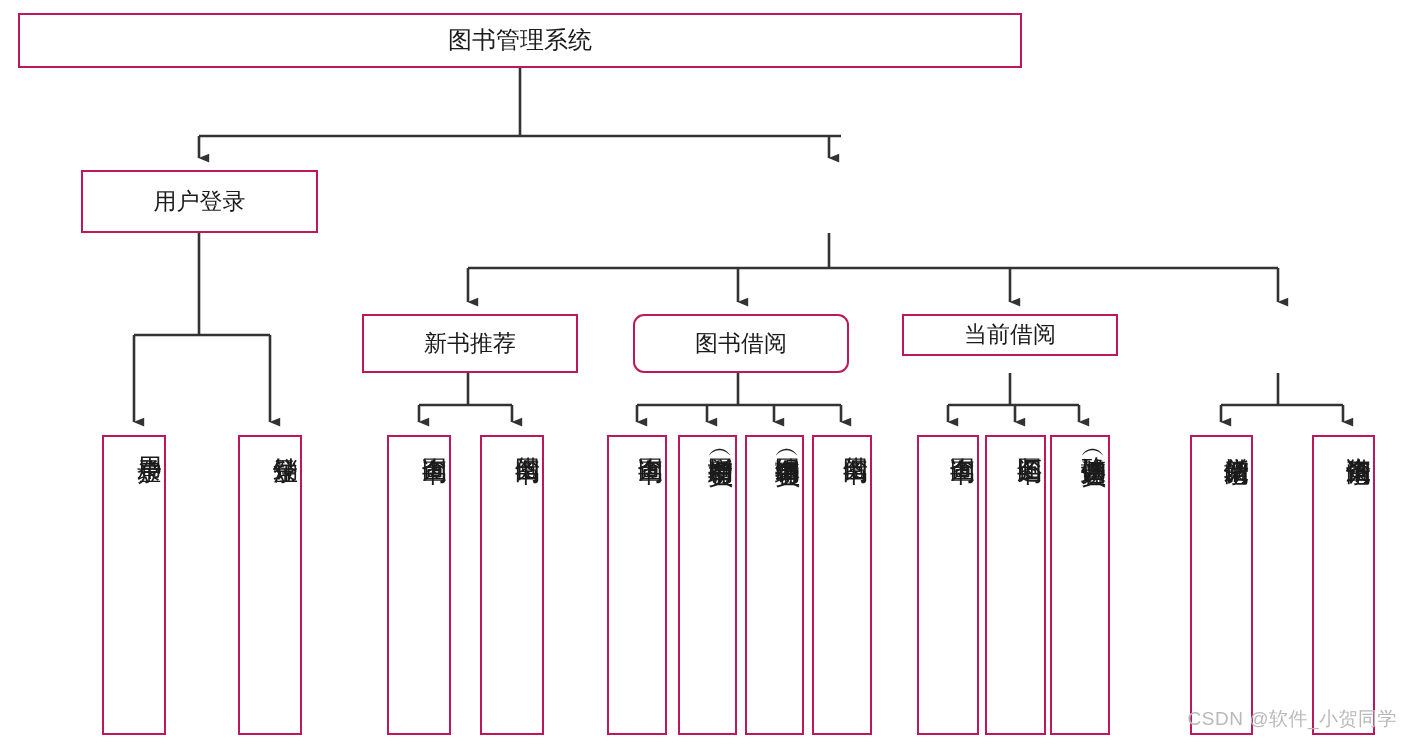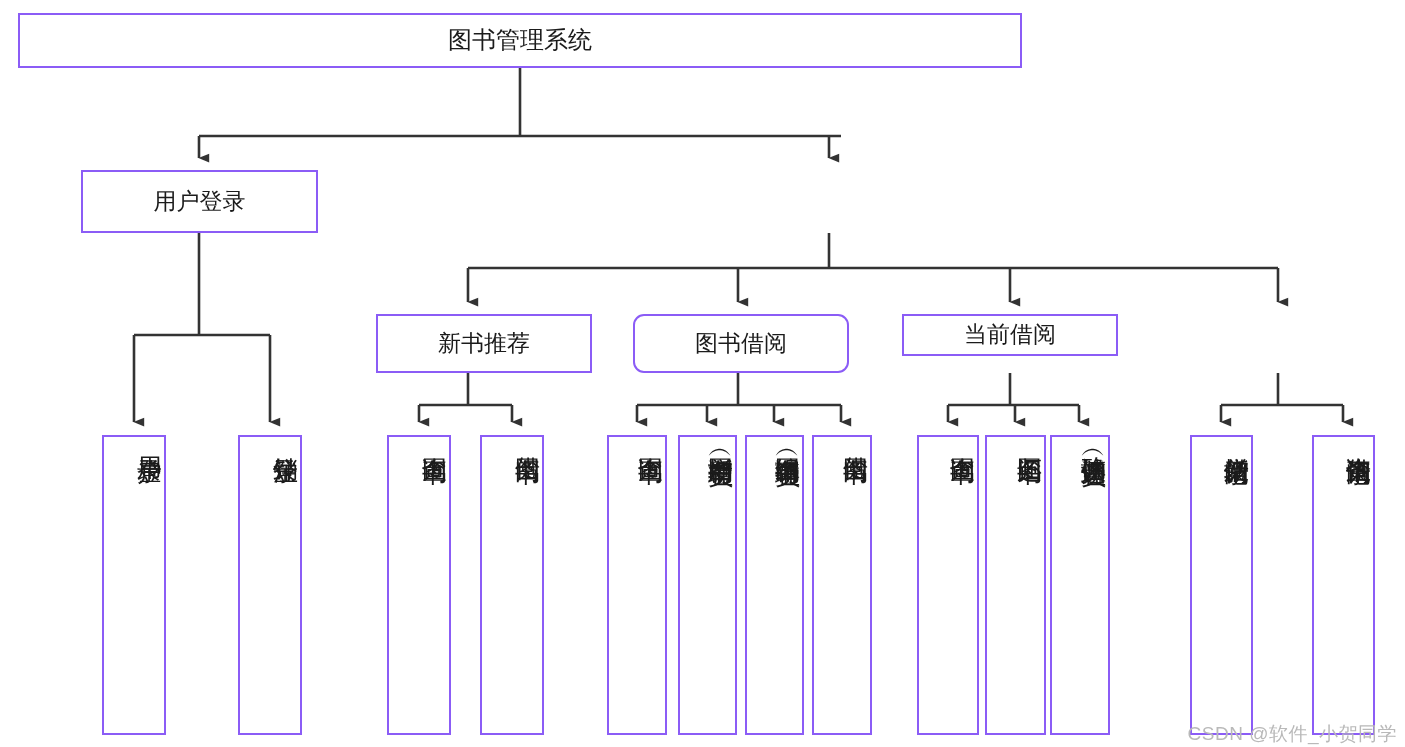--- a/index.html
+++ b/index.html
@@ -23,21 +23,21 @@
     position: absolute;
     left: 0;
     top: 0;
     width: 1405px;
     height: 747px;
   }
   .node-box {
     position: absolute;
     box-sizing: border-box;
     background: #ffffff;
-    border: 2px solid #8b5cf6;
+    border: 2px solid #be185d;
     display: flex;
     align-items: center;
     justify-content: center;
     color: #1b1b1b;
   }
   .node-label {
     font-family: "Liberation Sans", sans-serif;
     line-height: 1.18;
     text-align: center;
     white-space: pre;
@@ -59,21 +59,21 @@
     font-size: 25px;
     line-height: 1.12;
     letter-spacing: 1px;
     width: 100%;
     display: block;
     text-align: center;
   }
   .watermark {
     position: absolute;
     right: 8px;
-    bottom: 0;
+    bottom: 15px;
     font-family: "Liberation Sans", sans-serif;
     font-size: 19px;
     color: #b9b9b9;
     letter-spacing: 0.5px;
     white-space: pre;
   }
 </style>
 </head>
 <body>
 
@@ -146,21 +146,21 @@
 
   <div class="node-box root horiz" style="left:18px; top:13px; width:1004px; height:55px;">
     <span class="node-label">图书管理系统</span>
   </div>
 
   <div class="node-box horiz" style="left:81px; top:170px; width:237px; height:63px;">
     <span class="node-label">用户登录</span>
   </div>
 
 
-  <div class="node-box horiz" style="left:376px; top:314px; width:216px; height:59px;">
+  <div class="node-box horiz" style="left:362px; top:314px; width:216px; height:59px;">
     <span class="node-label">新书推荐</span>
   </div>
 
   <div class="node-box horiz" style="left:633px; top:314px; width:216px; height:59px;border-radius:11px;">
     <span class="node-label">图书借阅</span>
   </div>
 
   <div class="node-box horiz" style="left:902px; top:314px; width:216px; height:42px;">
     <span class="node-label">当前借阅</span>
   </div>

